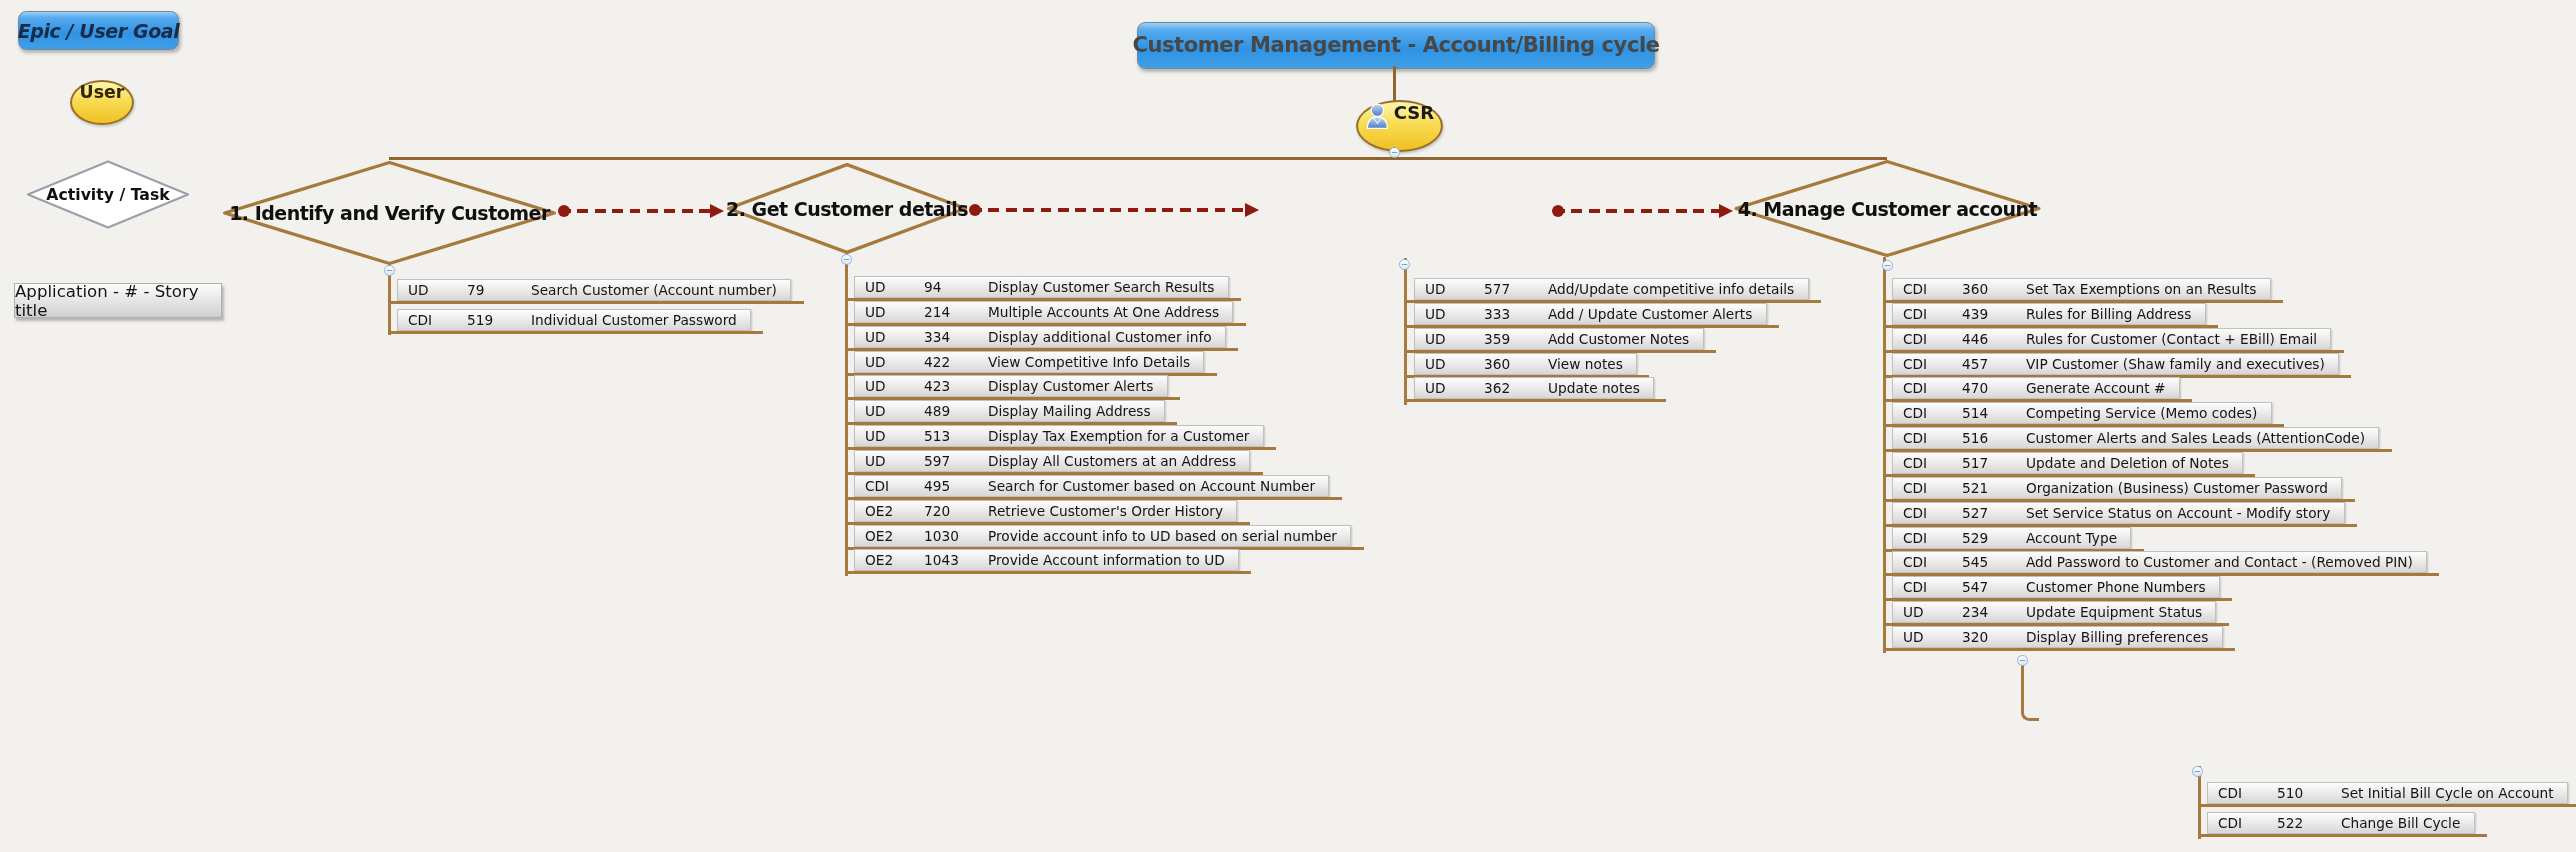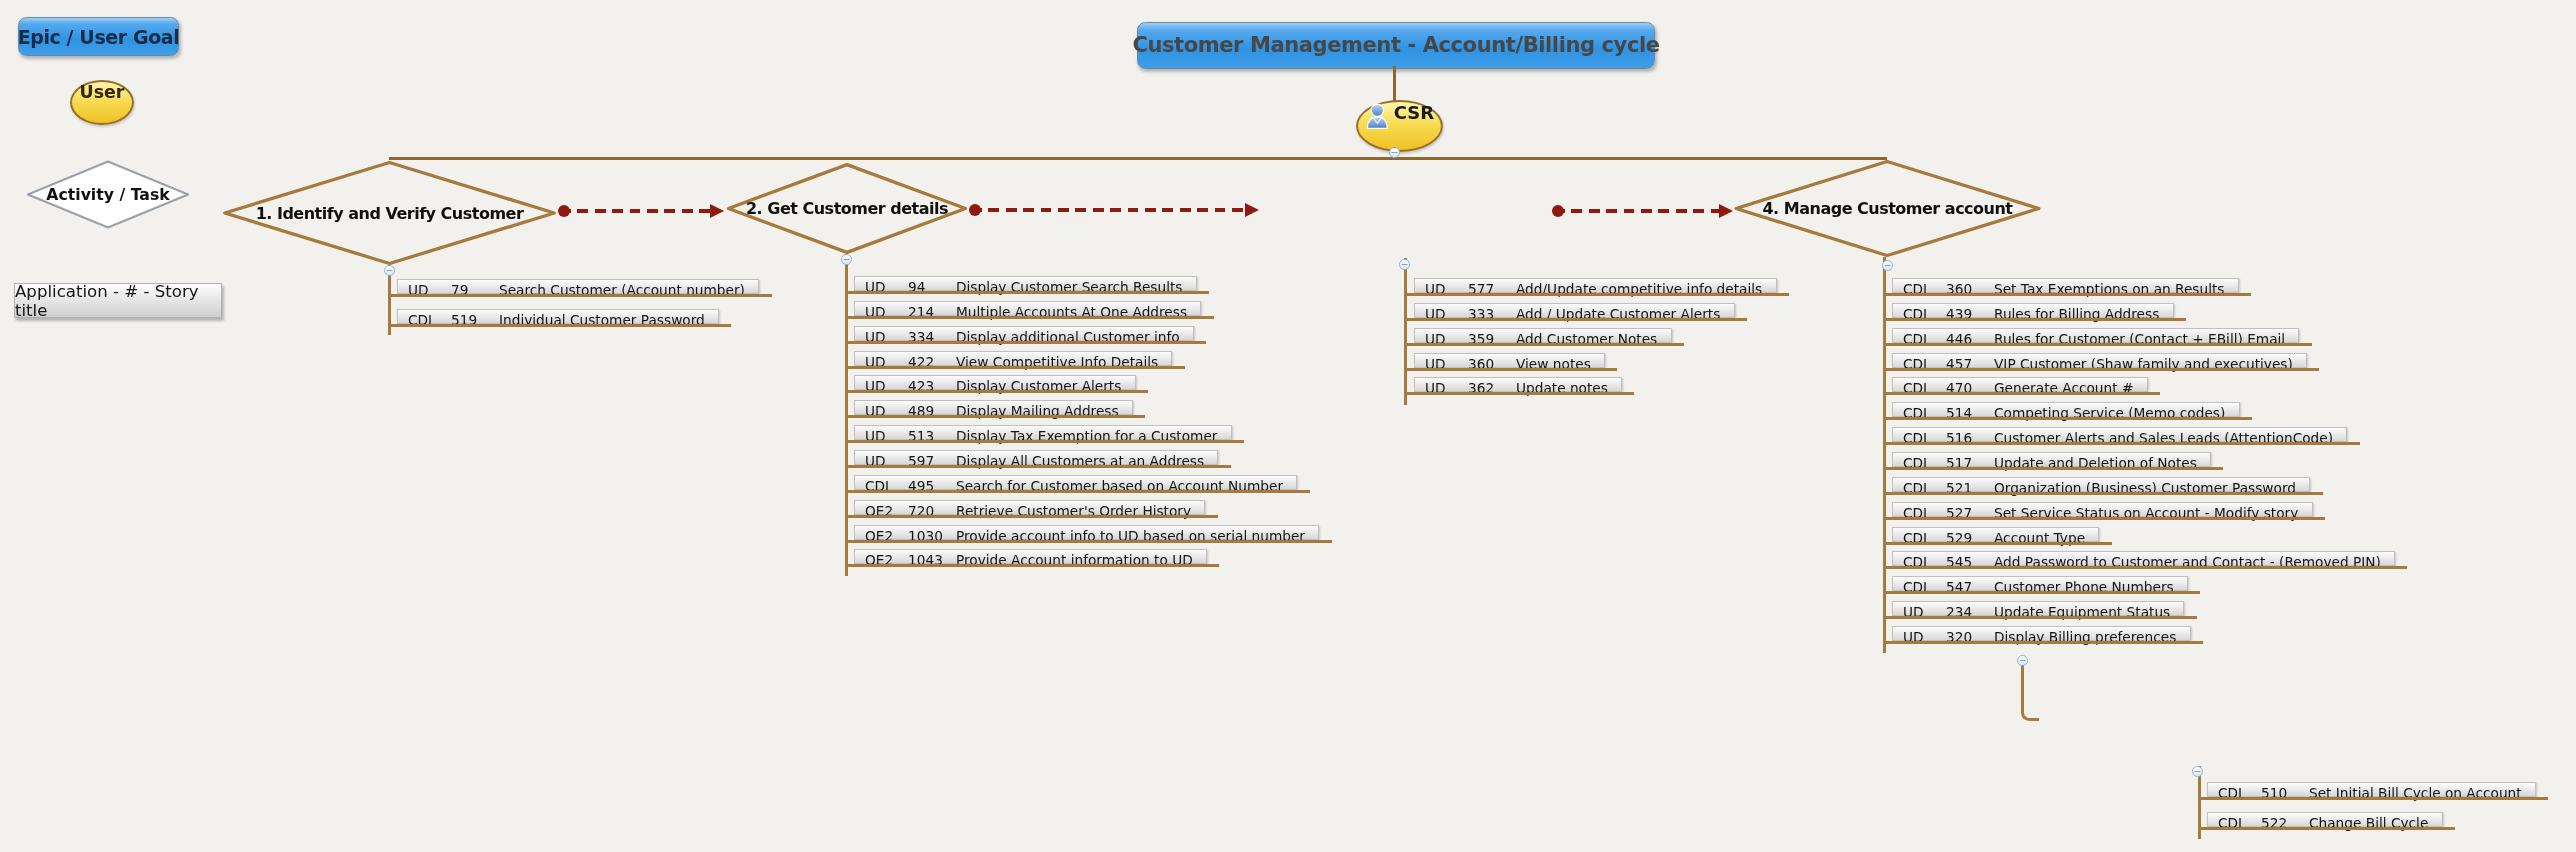--- a/index.html
+++ b/index.html
@@ -5,42 +5,42 @@
   html,body{margin:0;padding:0;background:#f2f1ee;}
   #canvas{position:relative;width:2576px;height:853px;background:#f2f1ee;overflow:hidden;
           font-family:"DejaVu Sans","Liberation Sans",sans-serif;color:#141414;}
 
   
   .epic-pill{position:absolute;display:flex;align-items:center;justify-content:center;
     background:linear-gradient(180deg,#9dd0f6 0%,#55a9ee 16%,#2f93e3 58%,#3f9fe8 100%);
     border:0.8px solid #6f88a0;border-radius:8.3px;
     box-shadow:1.7px 2.5px 3.3px rgba(0,0,0,0.25);}
   .epic-pill .pill-label{font-weight:bold;white-space:nowrap;letter-spacing:-0.4px;}
-  .legend-epic{left:18px;top:17px;width:159px;height:37px;}
+  .legend-epic{left:18px;top:11px;width:159px;height:37px;font-style:italic;}
   .legend-epic .pill-label{font-size:19px;color:#182c49;}
   .main-epic{left:1137px;top:21.5px;width:516px;height:45px;}
   .main-epic .pill-label{font-size:21px;color:#474747;}
 
   
   .actor-oval{position:absolute;display:flex;justify-content:center;
     border-radius:50%;border:2.5px solid #96702a;
     background:linear-gradient(180deg,#fdf6b0 0%,#f8dc55 45%,#f0c122 100%);
     box-shadow:0.8px 1.7px 2.5px rgba(0,0,0,0.2);}
   .legend-user{left:70px;top:80px;width:60px;height:41px;}
   .legend-user .oval-label{font-weight:bold;font-size:17.4px;color:#352600;}
   .csr-oval{left:1356px;top:100px;width:83px;height:48px;}
   .csr-oval .oval-label{font-weight:bold;font-size:18px;color:#1a1a1a;margin-left:0.8px;}
 
   
   .diamond{position:absolute;}
   .diamond svg{position:absolute;left:0;top:0;display:block;overflow:visible;}
   .diamond polygon{fill:none;stroke:#a6793c;stroke-width:4;stroke-linejoin:round;}
   .diamond.legend polygon{stroke:#9aa0a8;stroke-width:2.5;fill:#ffffff;}
   .dlabel{position:absolute;inset:0;display:flex;align-items:center;justify-content:center;
-    font-weight:bold;font-size:16px;color:#101010;letter-spacing:-0.5px;white-space:nowrap;}
+    font-weight:bold;font-size:19px;color:#101010;letter-spacing:-0.5px;white-space:nowrap;}
   .diamond.legend .dlabel{font-size:15.7px;letter-spacing:0;}
 
   
   .vline,.hline{position:absolute;background:#a6793c;}
   .hline.backbone{background:#8f6630;}
   .vline.epicline{background:#8f6630;}
   .elbow{position:absolute;border-left:3.3px solid #a6793c;border-bottom:3.3px solid #a6793c;
     border-bottom-left-radius:8.3px;background:transparent;}
   .down-arrowhead{position:absolute;width:0;height:0;
     border-left:5px solid transparent;border-right:5px solid transparent;
@@ -56,24 +56,24 @@
     border-left:14px solid #8e1a10;}
 
   
   .mcircle{position:absolute;width:10.8px;height:10.8px;border-radius:50%;z-index:6;
     background:linear-gradient(180deg,#ffffff,#d9e7f8);border:0.8px solid #8fb4dc;
     color:#6a87a8;font-size:9px;line-height:9px;text-align:center;box-sizing:border-box;}
 
   
   .story-list{position:absolute;}
   .story{position:absolute;left:0;display:grid;grid-template-columns:43px 48px auto;
-    align-items:center;width:max-content;height:15px;line-height:21.5px;
+    align-items:center;width:max-content;height:22px;line-height:21.5px;
     padding:0 13.3px 0 10px;font-size:13.7px;white-space:nowrap;z-index:4;
     background:linear-gradient(180deg,#fdfdfd 0%,#ececec 45%,#d7d7d7 100%);
-    border:0.8px solid #c0c0c0;box-shadow:1.2px 1.2px 1.7px rgba(0,0,0,0.18);box-sizing:border-box;}
+    border:0.8px solid #c0c0c0;box-shadow:1.2px 1.2px 1.7px rgba(0,0,0,0.18);box-sizing:border-box;gap:16px;}
   .story::after{content:'';position:absolute;left:-9px;right:-13.3px;top:100%;height:3.3px;
     margin-top:0.8px;background:#a6793c;}
   .legend-story{position:absolute;left:14px;top:283px;width:208px;height:35px;
     display:flex;align-items:center;justify-content:center;font-size:16.6px;z-index:4;
     background:linear-gradient(180deg,#fdfdfd 0%,#e8e8e8 45%,#cfcfcf 100%);
     border:0.8px solid #b0b0b0;box-shadow:1.7px 2.5px 2.5px rgba(0,0,0,0.25);box-sizing:border-box;}
 
   .person-icon{flex:0 0 auto;}
 </style>
 </head>

